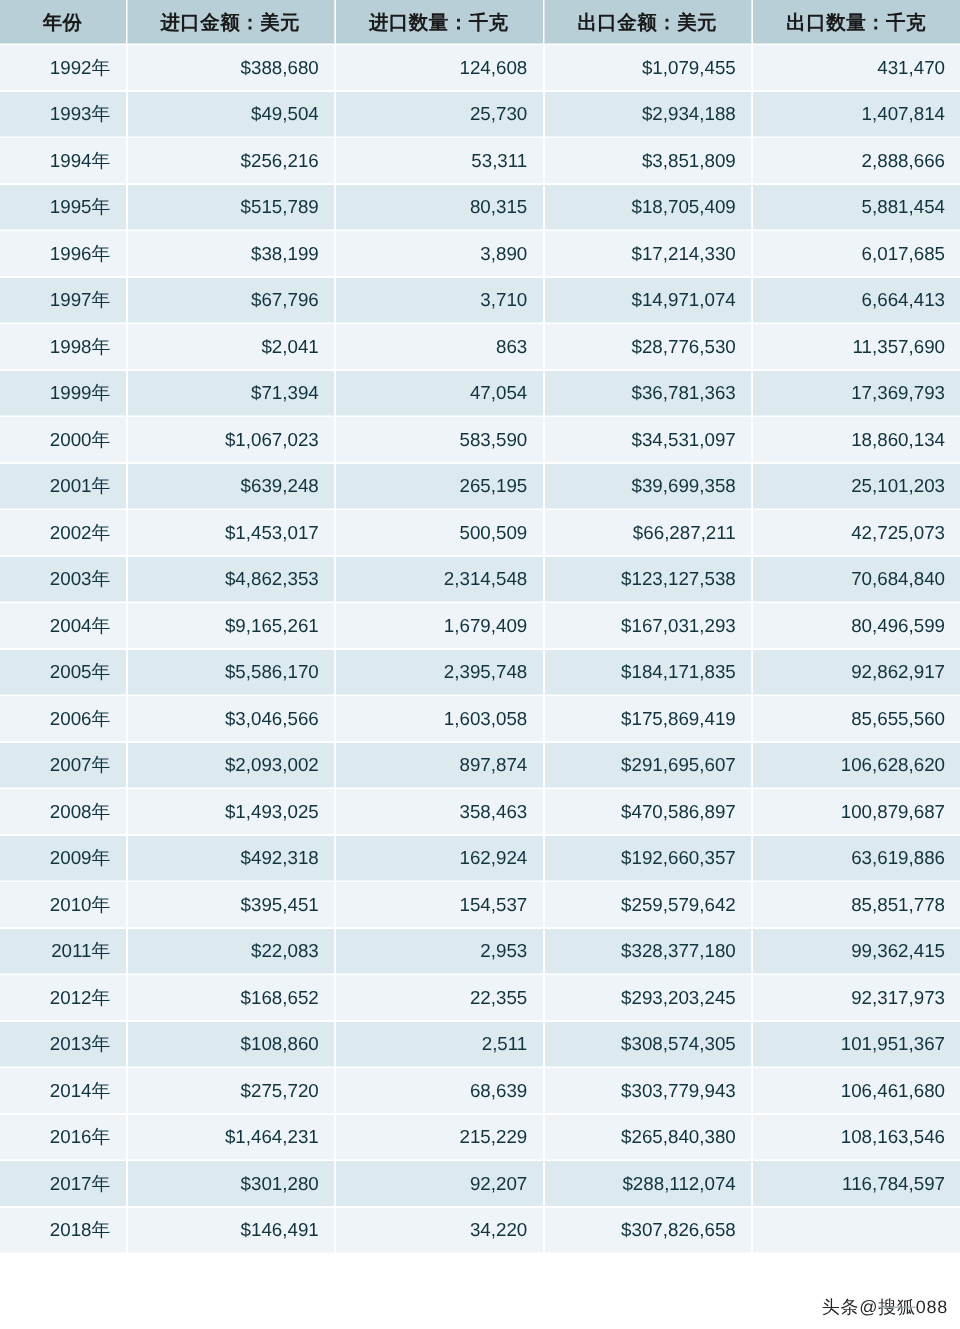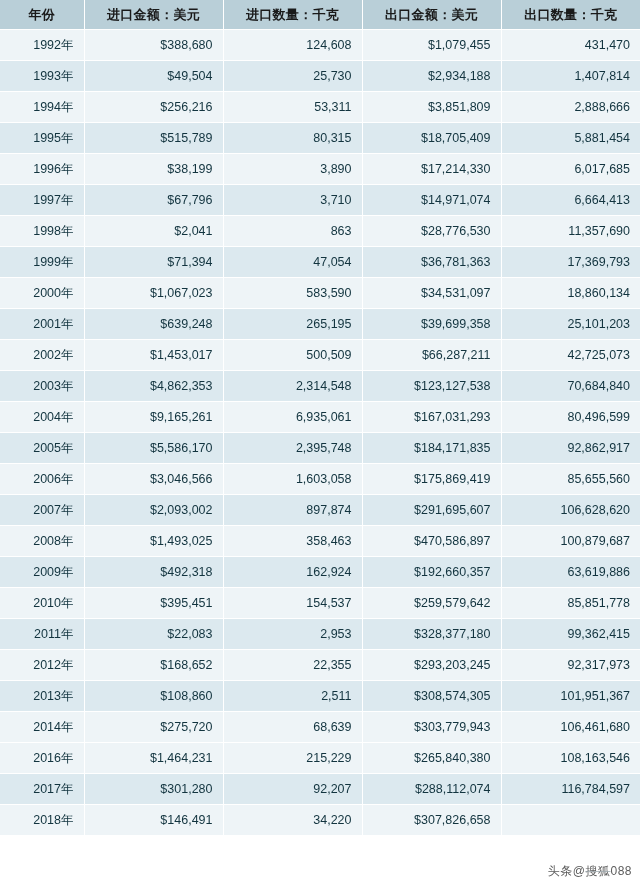--- a/index.html
+++ b/index.html
@@ -55,21 +55,21 @@
   tbody td.col-num { text-align: right; }
 
   tbody tr.row-odd td { background: #eef4f7; }
   tbody tr.row-even td { background: #dce9ef; }
 
   .watermark {
     position: absolute;
     right: 8px;
     bottom: 6px;
     font-size: 12px;
-    color: #404040;
+    color: #000000;
     opacity: 0.85;
     letter-spacing: 0.5px;
     pointer-events: none;
     text-align: right;
   }
   .watermark .wm-strike {
     text-decoration: line-through;
     text-decoration-color: rgba(143,155,161,0.8);
   }
 </style>
@@ -174,21 +174,21 @@
       <tr class="row-even">
         <td class="col-year">2003年</td>
         <td class="col-num">$4,862,353</td>
         <td class="col-num">2,314,548</td>
         <td class="col-num">$123,127,538</td>
         <td class="col-num">70,684,840</td>
       </tr>
       <tr class="row-odd">
         <td class="col-year">2004年</td>
         <td class="col-num">$9,165,261</td>
-        <td class="col-num">6,935,061</td>
+        <td class="col-num">1,679,409</td>
         <td class="col-num">$167,031,293</td>
         <td class="col-num">80,496,599</td>
       </tr>
       <tr class="row-even">
         <td class="col-year">2005年</td>
         <td class="col-num">$5,586,170</td>
         <td class="col-num">2,395,748</td>
         <td class="col-num">$184,171,835</td>
         <td class="col-num">92,862,917</td>
       </tr>

